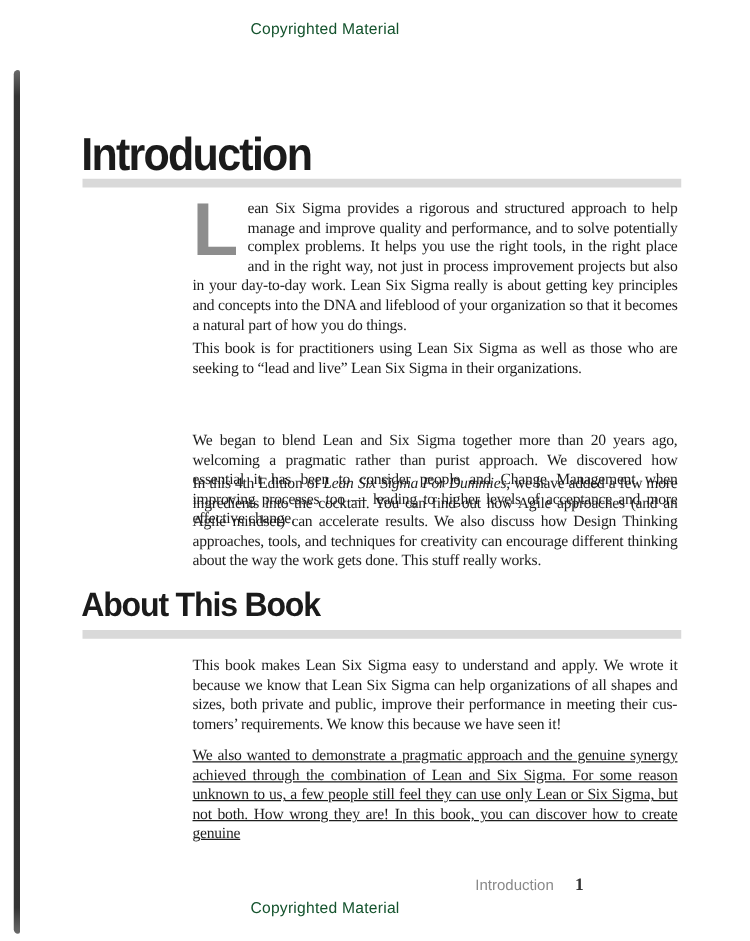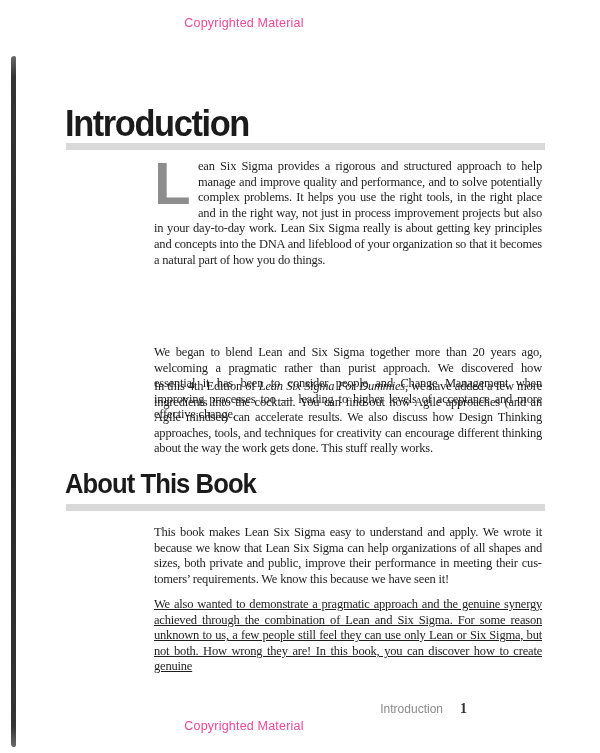--- a/index.html
+++ b/index.html
@@ -3,23 +3,23 @@
 <meta charset="utf-8">
 <style>
   html,body { margin:0; padding:0; background:#ffffff; }
   .page {
     position:relative; width:600px; height:753px; background:#ffffff;
     overflow:hidden; font-family:"Liberation Serif", serif;
   }
 
   
   .copyright {
-    position:absolute; left:44px; width:400px; text-align:center;
+    position:absolute; left:60px; width:400px; text-align:center;
     font-family:"Liberation Sans", sans-serif; font-size:12.5px;
-    color:#ec4899; letter-spacing:0.2px;
+    color:#14532d; letter-spacing:0.2px;
   }
   .copyright.top { top:16px; }
   .copyright.bottom { top:719px; }
 
   
   .page-edge {
     position:absolute; left:11px; top:56px; width:5px; height:691px;
     background:linear-gradient(180deg,#6a6a6a 0%,#343434 3%,#262626 50%,#343434 97%,#6a6a6a 100%);
     border-radius:4px 2px 2px 4px;
   }
@@ -85,20 +85,21 @@
 
   <div class="page-edge"></div>
 
   <div class="h1">Introduction</div>
   <div class="rule r1"></div>
 
   <p class="para p1">
     <span class="dropcap">L</span><span>ean Six Sigma provides a rigorous and structured approach to help manage and improve quality and performance, and to solve potentially complex problems. It helps you use the right tools, in the right place and in the right way, not just in process improvement projects but also in your day-to-day work. Lean Six Sigma really is about getting key principles and concepts into the DNA and lifeblood of your organization so that it becomes a natural part of how you do things.</span>
   </p>
 
+  <p class="para p2">This book is for practitioners using Lean Six Sigma as well as those who are seek­ing to “lead and live” Lean Six Sigma in their organizations.</p>
 
   <p class="para p3">We began to blend Lean and Six Sigma together more than 20 years ago, welcom­ing a pragmatic rather than purist approach. We discovered how essential it has been to consider people and Change Management when improving processes too — leading to higher levels of acceptance and more effective change.</p>
 
   <p class="para p4">
     <span>In this 4th Edition of </span><span class="it">Lean Six Sigma For Dummies</span><span>, we have added a few more ingre­dients into the cocktail. You can find out how Agile approaches (and an Agile mindset) can accelerate results. We also discuss how Design Thinking approaches, tools, and techniques for creativity can encourage different thinking about the way the work gets done. This stuff really works.</span>
   </p>
 
   <div class="h2">About This Book</div>
   <div class="rule r2"></div>
 

